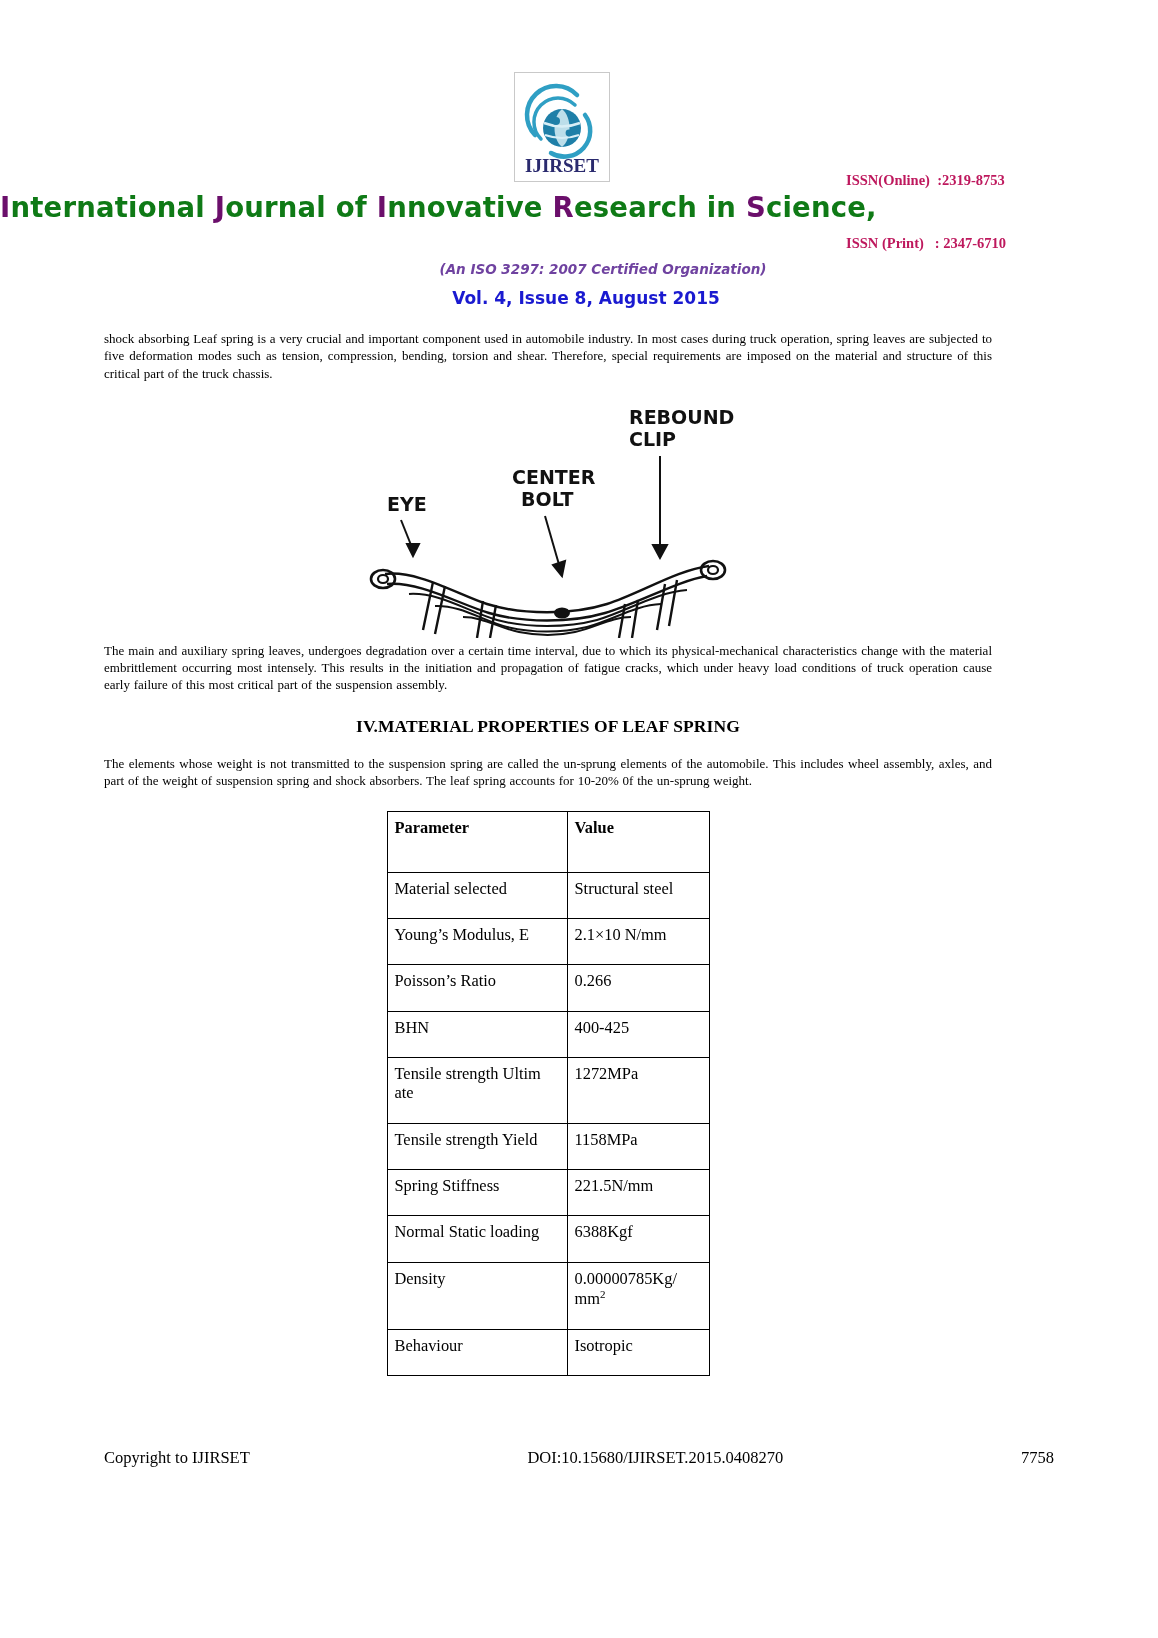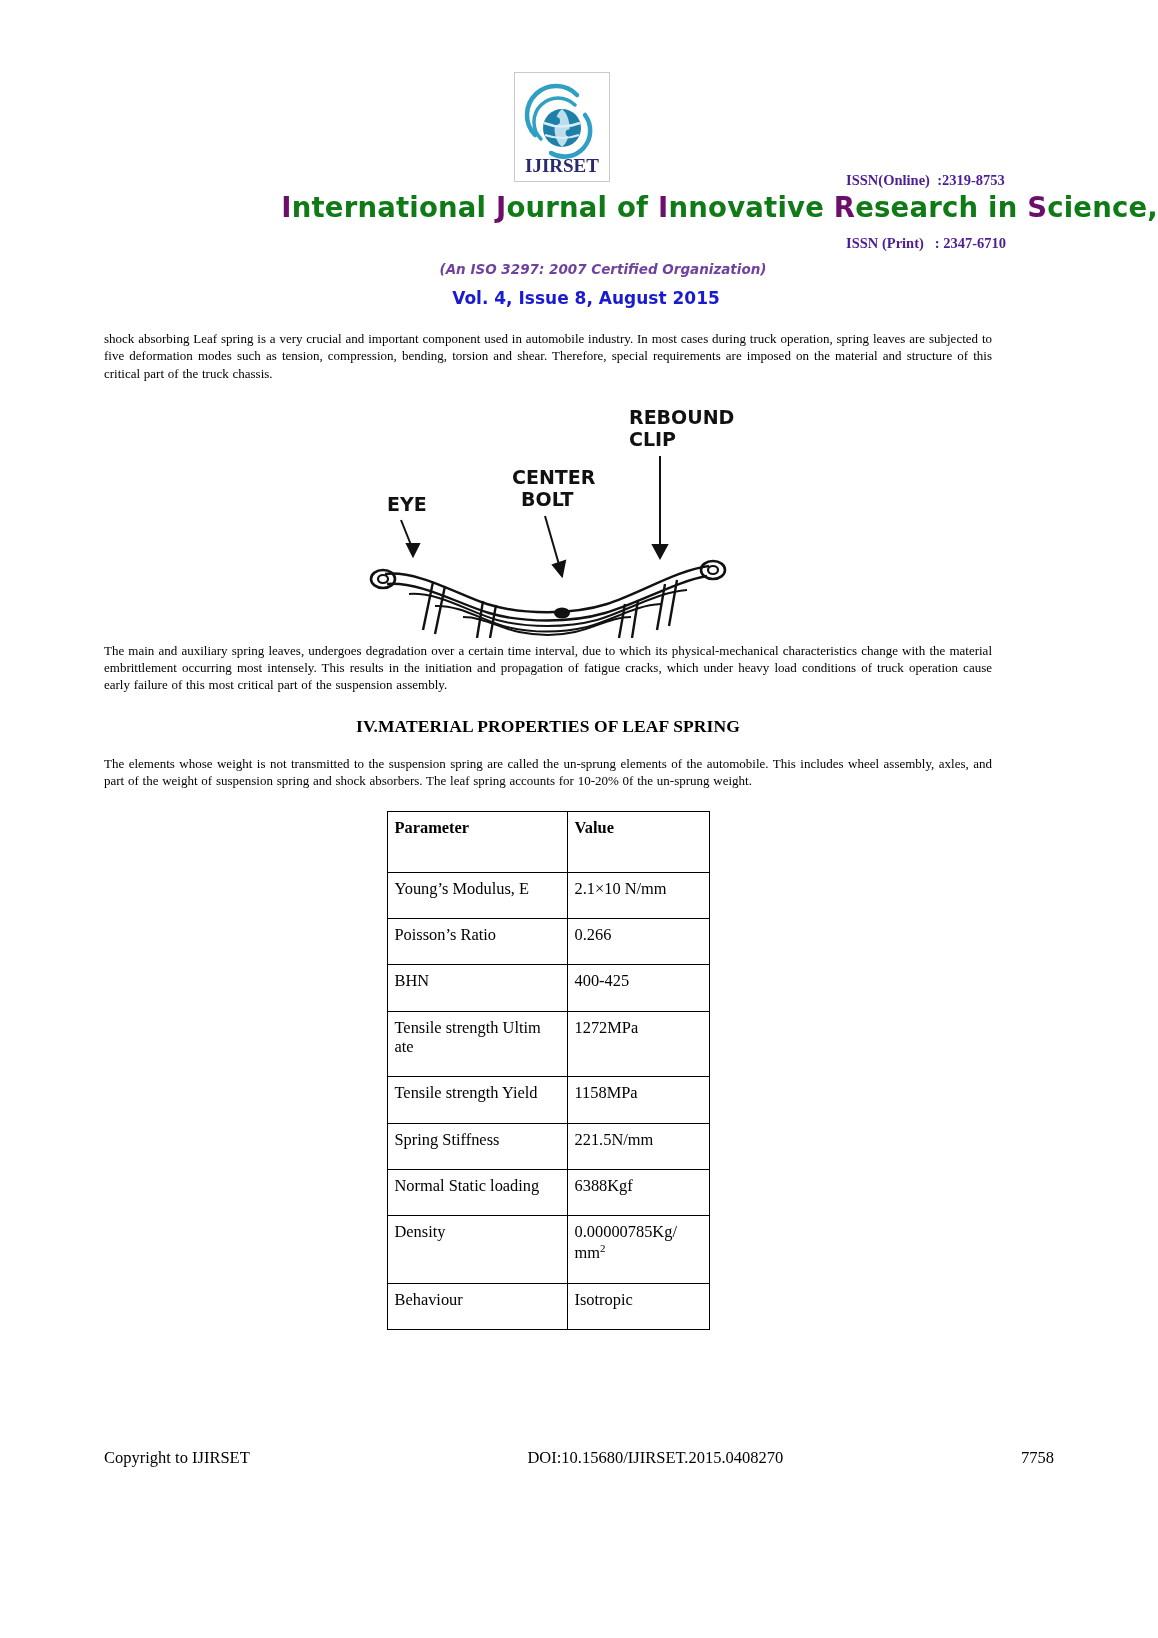--- a/index.html
+++ b/index.html
@@ -39,31 +39,31 @@
   .logo-svg { display: block; }
   .issn-block {
     position: absolute;
     right: 152px;
     top: 128px;
     text-align: left;
     font-family: "Liberation Serif", "DejaVu Serif", serif;
     font-weight: bold;
     font-size: 14.5px;
     line-height: 1.45;
-    color: #4c1d95;
+    color: #be185d;
     white-space: pre;
   }
   .issn-line { display: block; }
 
   .journal-title {
     position: absolute;
     left: 0;
     right: 0;
     top: 190px;
-    text-align: right;
+    text-align: left;
     font-family: "DejaVu Sans", "Liberation Sans", sans-serif;
     font-weight: bold;
     font-size: 27.5px;
     line-height: 1.28;
     letter-spacing: 0.2px;
   }
   .cap { color: #6b0f6b; }
   .low { color: #0f7a16; }
 
   .iso-line {
@@ -279,20 +279,24 @@
             <col class="c2">
           </colgroup>
         <thead>
           <tr>
             <th>Parameter</th>
             <th>Value</th>
           </tr>
         </thead>
         <tbody>
           <tr>
+            <td>Material selected</td>
+            <td>Structural steel</td>
+          </tr>
+          <tr>
             <td>Young’s Modulus, E</td>
             <td>2.1×10 N/mm</td>
           </tr>
           <tr>
             <td>Poisson’s Ratio</td>
             <td>0.266</td>
           </tr>
           <tr>
             <td>BHN</td>
             <td>400-425</td>

